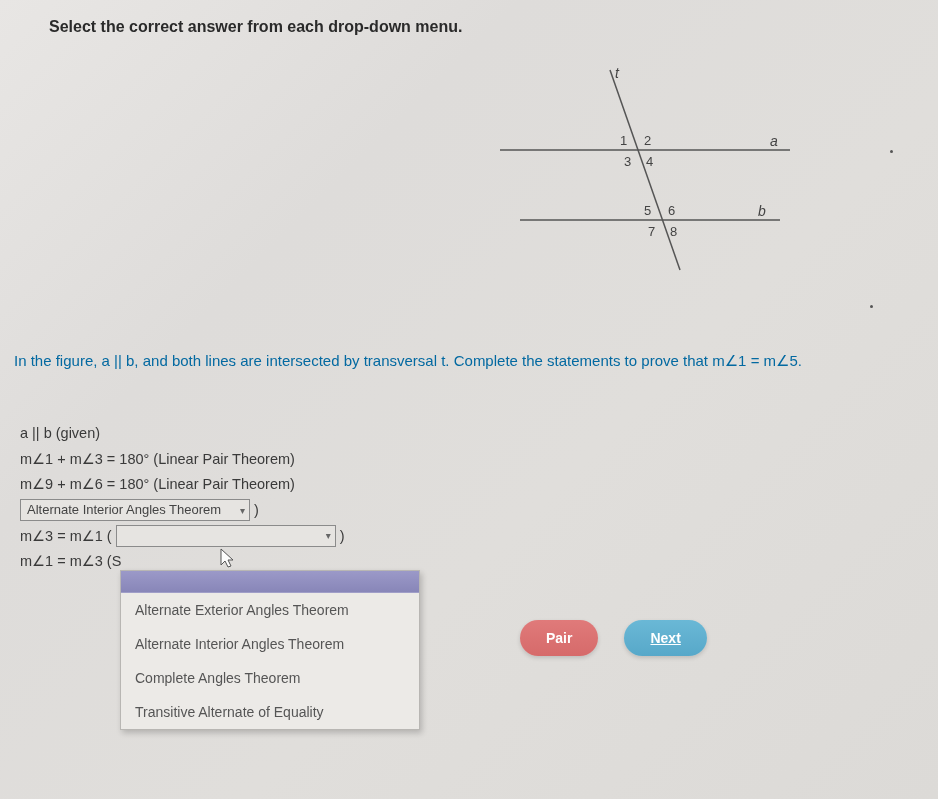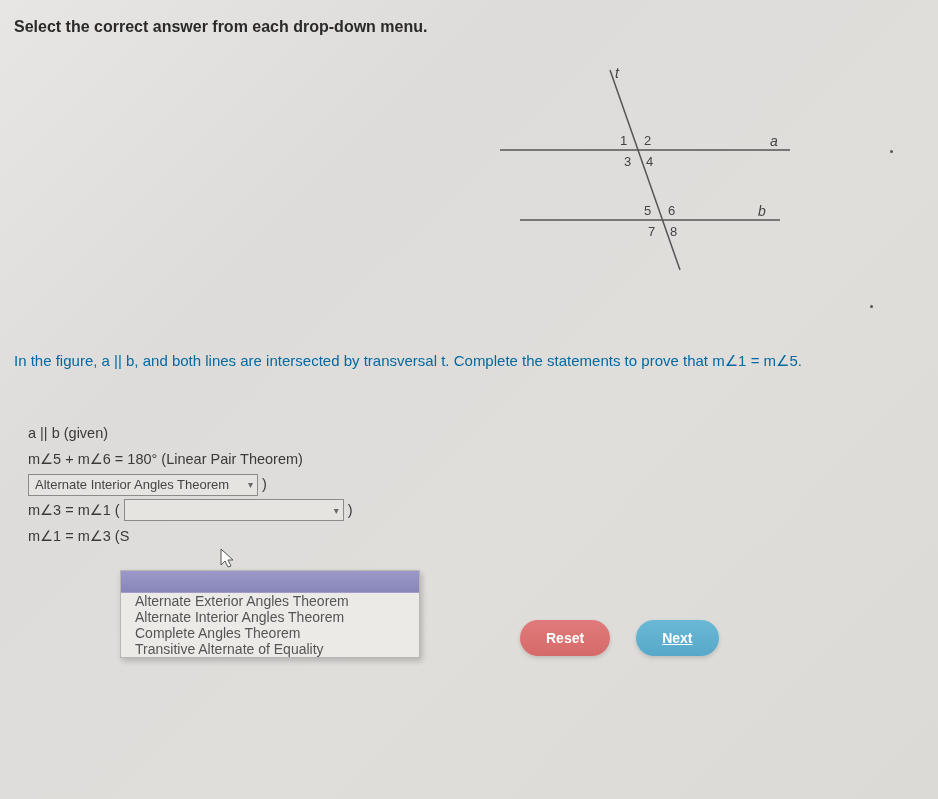--- a/index.html
+++ b/index.html
@@ -11,20 +11,21 @@
       padding: 18px 14px;
       color: #3a3a3a;
       position: relative;
       overflow: hidden;
     }
     .instruction {
       font-size: 16px;
       font-weight: 600;
       color: #2a2a2a;
       margin-bottom: 10px;
+      margin-left: 35px;
     }
     .figure-area {
       position: absolute;
       top: 60px;
       left: 470px;
       width: 380px;
       height: 220px;
     }
     .figure-area svg { overflow: visible; }
     .fig-label {
@@ -44,21 +45,21 @@
       top: 350px;
       left: 14px;
       right: 14px;
       font-size: 15px;
       color: #0369a1;
       line-height: 1.5;
     }
     .proof {
       position: absolute;
       top: 420px;
-      left: 28px;
+      left: 20px;
       font-size: 14.5px;
       color: #3a3a3a;
       line-height: 1.7;
     }
     .proof-row { display: flex; align-items: center; gap: 4px; margin: 1px 0; }
     .dd {
       display: inline-flex;
       align-items: center;
       justify-content: space-between;
       border: 1px solid #8b8b8b;
@@ -86,21 +87,21 @@
       border: 1px solid #b8b6b3;
       box-shadow: 2px 3px 6px rgba(0,0,0,0.2);
       z-index: 10;
     }
     .dropdown-header {
       height: 22px;
       background: linear-gradient(#9b99c8, #8886b8);
       border-bottom: 1px solid #a09ec8;
     }
     .dropdown-option {
-      padding: 0 14px;
+      padding: 9px 14px;
       font-size: 14px;
       color: #555;
       cursor: pointer;
     }
     .cursor-icon {
       position: absolute;
       top: 547px;
       left: 218px;
       z-index: 20;
       pointer-events: none;
@@ -161,21 +162,24 @@
   </svg>
 </div>
 
 <div class="problem-text">In the figure, a || b, and both lines are intersected by transversal t. Complete the statements to prove that m∠1 = m∠5.</div>
 
 <div class="proof">
   <div class="proof-row">
       <span>a || b (given)</span>
     </div>
   <div class="proof-row">
-      <span>m∠5 + m∠6 = 180° (Linear Pair Theorem)</span>
+      <span>m∠1 + m∠3 = 180° (Linear Pair Theorem)</span>
+    </div>
+  <div class="proof-row">
+      <span>m∠9 + m∠6 = 180° (Linear Pair Theorem)</span>
     </div>
   <div class="proof-row">
     <span class="dd wide">
       <span>Alternate Interior Angles Theorem</span>
       <span class="caret">▾</span>
     </span>
     <span>)</span>
   </div>
   <div class="proof-row">
     <span>m∠3 = m∠1 (</span>
@@ -198,18 +202,18 @@
 
 <div class="dropdown-panel">
   <div class="dropdown-header"></div>
   <div class="dropdown-option">Alternate Exterior Angles Theorem</div>
   <div class="dropdown-option">Alternate Interior Angles Theorem</div>
   <div class="dropdown-option">Complete Angles Theorem</div>
   <div class="dropdown-option">Transitive Alternate of Equality</div>
 </div>
 
 <div class="buttons">
-  <button class="btn btn-reset">Reset</button>
+  <button class="btn btn-reset">Pair</button>
   <button class="btn btn-next">Next</button>
 </div>
 
 <div class="small-dot" style="top:150px; left:890px;"></div>
 <div class="small-dot" style="top:305px; left:870px;"></div>
 
 </body></html>

